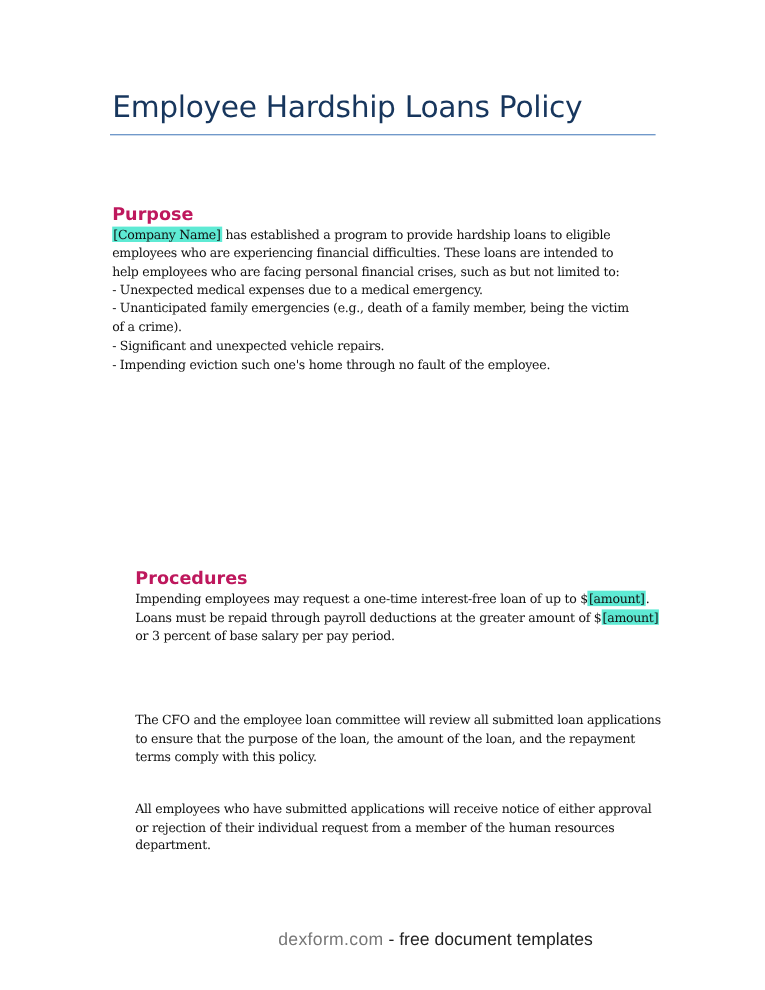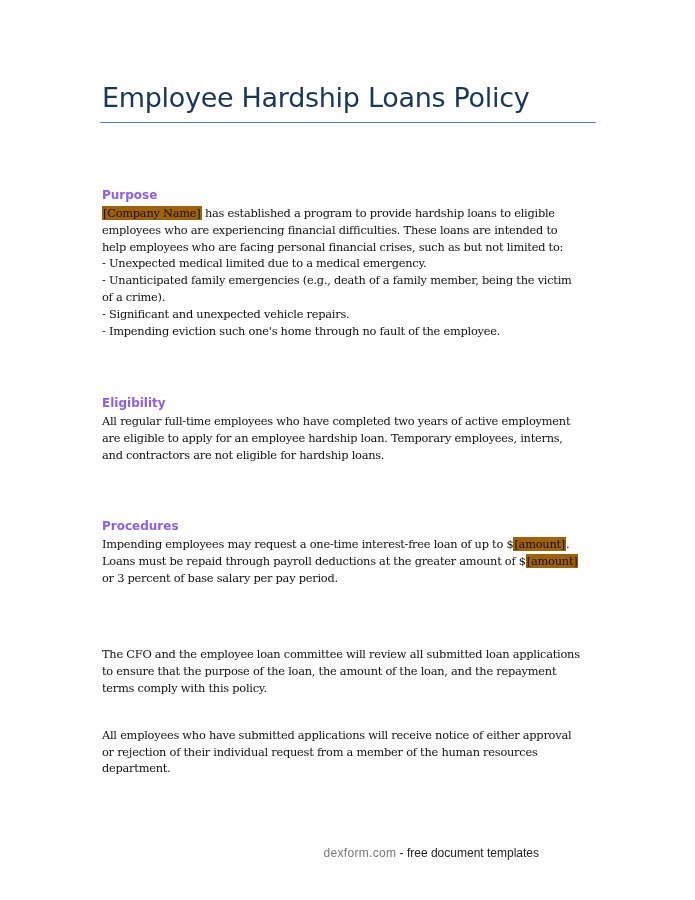--- a/index.html
+++ b/index.html
@@ -6,58 +6,54 @@
   body { width: 695px; height: 900px; position: relative; overflow: hidden; }
   .page { position: absolute; left: 0; top: 0; width: 642px; height: 900px; background: #fff; }
   .title {
     position: absolute; left: 102px; top: 82px;
     font-family: "DejaVu Sans", sans-serif; font-size: 27px; color: #17365d;
     letter-spacing: -0.3px; white-space: nowrap;
   }
   .title-rule { position: absolute; left: 100px; top: 122px; width: 496px; height: 1px; background: #4f81bd; }
   .section { position: absolute; left: 102px; width: 480px; }
   .heading {
-    font-family: "DejaVu Sans", sans-serif; font-weight: bold; font-size: 12px;
-    color: #8b5cf6; line-height: 20px; margin: 0;
+    font-family: "DejaVu Sans", sans-serif; font-weight: bold; font-size: 16px;
+    color: #be185d; line-height: 20px; margin: 0;
   }
   .para {
     font-family: "DejaVu Serif", serif; font-size: 11.4px; color: #111;
     line-height: 16.8px; margin: 0; letter-spacing: -0.25px;
   }
-  .hl { background: #a16207; padding: 0 1px; text-align: right; }
+  .hl { background: #5eead4; padding: 0 1px; text-align: right; }
   .gap { height: 30px; }
   .footer {
     position: absolute; right: 103px; top: 846px;
-    font-family: "Liberation Sans", sans-serif; font-size: 12px; color: #222;
+    font-family: "Liberation Sans", sans-serif; font-size: 16px; color: #222;
   }
   .footer .site { color: #777; letter-spacing: 0.3px; }
 </style>
 </head>
 <body>
 
 <div class="page">
 
   <div class="title">Employee Hardship Loans Policy</div>
   <div class="title-rule"></div>
 
   <div class="section" style="top:185px;">
     <h2 class="heading">Purpose</h2>
     <p class="para"><span class="hl">[Company Name]</span><span> has established a program to provide hardship loans to eligible employees who are experiencing financial difficulties. These loans are intended to help employees who are facing personal financial crises, such as but not limited to:</span></p>
-    <p class="para">- Unexpected medical limited due to a medical emergency.</p>
+    <p class="para">- Unexpected medical expenses due to a medical emergency.</p>
     <p class="para">- Unanticipated family emergencies (e.g., death of a family member, being the victim of a crime).</p>
     <p class="para">- Significant and unexpected vehicle repairs.</p>
     <p class="para">- Impending eviction such one's home through no fault of the employee.</p>
   </div>
 
-  <div class="section" style="top:393px;">
-    <h2 class="heading">Eligibility</h2>
-    <p class="para">All regular full-time employees who have completed two years of active employment are eligible to apply for an employee hardship loan. Temporary employees, interns, and contractors are not eligible for hardship loans.</p>
-  </div>
 
-  <div class="section" style="top:516px;">
+  <div class="section" style="top:516px;margin-left:21px;">
     <h2 class="heading">Procedures</h2>
     <p class="para"><span>Impending employees may request a one-time interest-free loan of up to $</span><span class="hl">[amount]</span><span>. Loans must be repaid through payroll deductions at the greater amount of $</span><span class="hl">[amount]</span><span> or 3 percent of base salary per pay period.</span></p>
     <div class="gap"></div>
     <div class="gap"></div>
     <p class="para">The CFO and the employee loan committee will review all submitted loan applications to ensure that the purpose of the loan, the amount of the loan, and the repayment terms comply with this policy.</p>
     <div class="gap"></div>
     <p class="para">All employees who have submitted applications will receive notice of either approval or rejection of their individual request from a member of the human resources department.</p>
   </div>
 
   <div class="footer"><span class="site">dexform.com</span><span> - free document templates</span></div>

